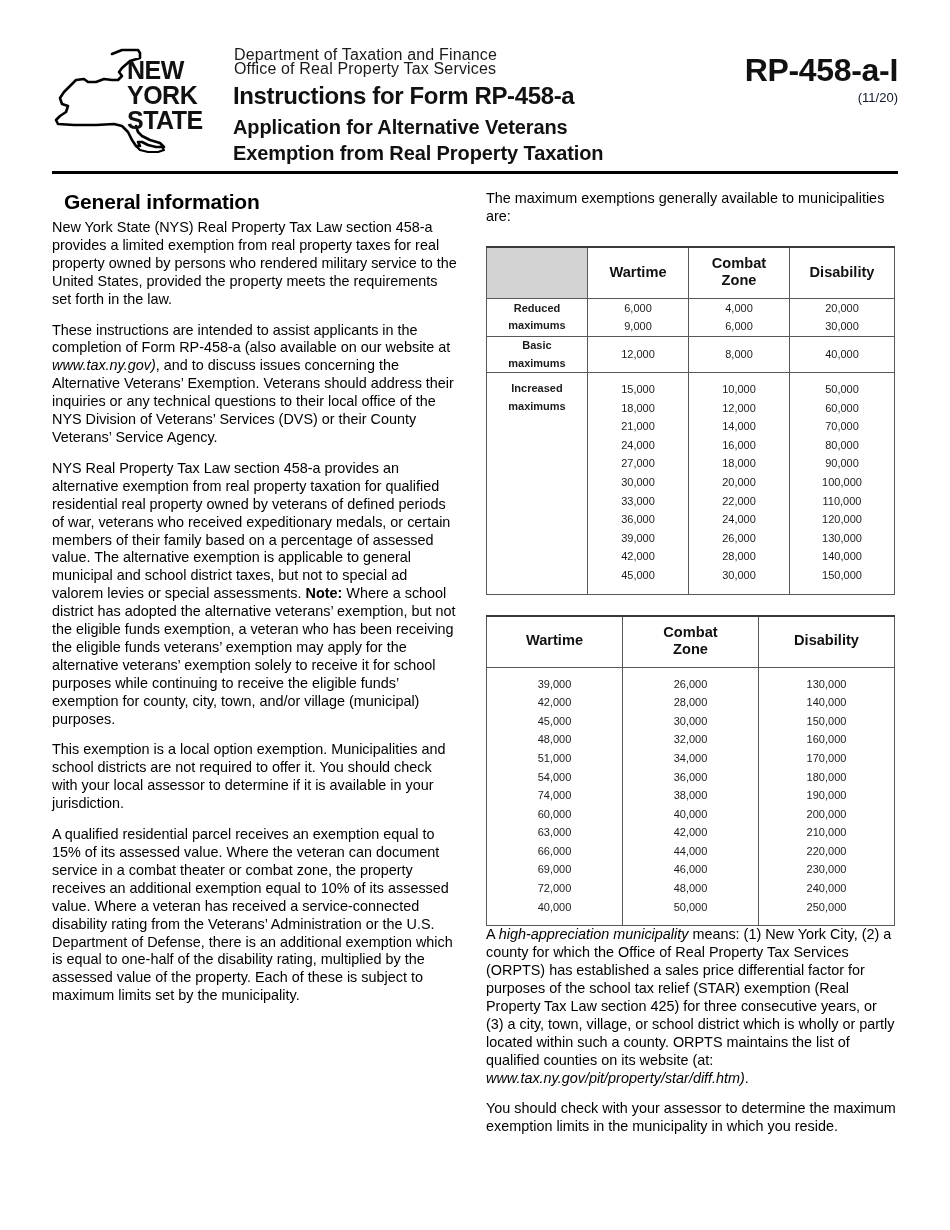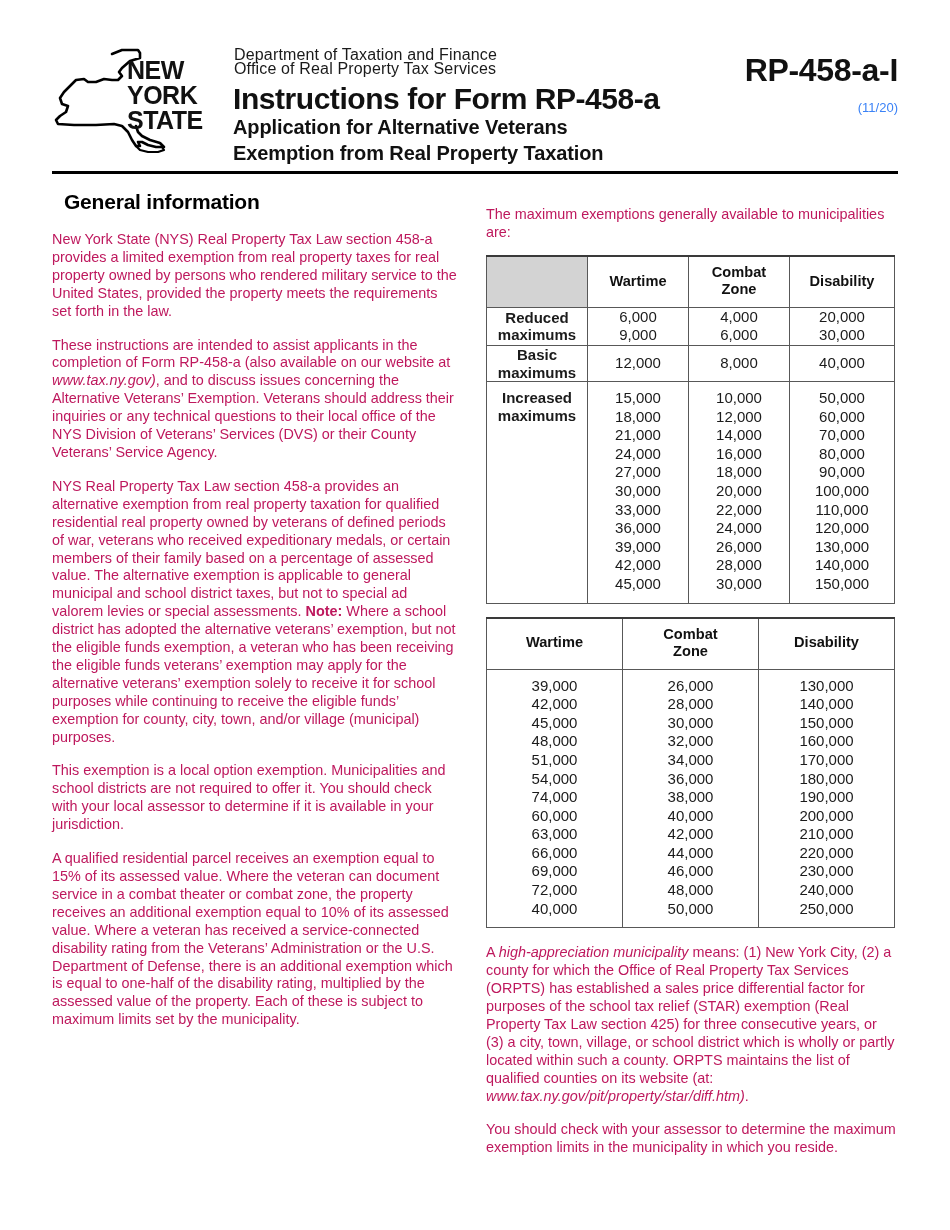--- a/index.html
+++ b/index.html
@@ -45,21 +45,21 @@
     top: 6px;
     font-size: 16px;
     line-height: 14.2px;
     color: #1a1a1a;
     letter-spacing: 0.01em;
   }
   .title-main {
     position: absolute;
     left: 181px;
     top: 40px;
-    font-size: 30px;
+    font-size: 24px;
     font-weight: bold;
     letter-spacing: -0.015em;
     color: #111;
   }
   .title-sub {
     position: absolute;
     left: 181px;
     top: 73px;
     font-size: 20px;
     font-weight: bold;
@@ -78,22 +78,22 @@
     font-weight: bold;
     letter-spacing: -0.01em;
     color: #111;
     display: block;
     line-height: 34px;
   }
   .form-no .fn-rev {
     font-size: 13px;
     display: block;
     line-height: 16px;
-    margin-top: 13px;
-    color: #3b82f6;
+    margin-top: 3px;
+    color: #0f172a;
   }
 
   .rule {
     position: absolute;
     left: 52px;
     top: 171px;
     width: 846px;
     height: 3px;
     background: #000;
   }
@@ -113,41 +113,41 @@
   }
 
   h2.section-title {
     margin: 0 0 4px 12px;
     font-size: 21px;
     font-weight: bold;
     letter-spacing: -0.01em;
     line-height: 26px;
   }
   p.body {
-    margin: 16px 0 13px 0;
+    margin: 0 0 13px 0;
     font-size: 14.4px;
     line-height: 17.9px;
-    color: #be185d;
+    color: #000000;
     text-align: left;
   }
   p.body:last-child { margin-bottom: 0; }
   .ital { font-style: italic; }
   .bold { font-weight: bold; }
 
   
   .tbl {
     border-collapse: collapse;
     width: 408px;
-    margin: 13px 0 0 0;
+    margin: 20px 0 0 0;
     table-layout: fixed;
   }
   .tbl td, .tbl th {
     border: 1px solid #585858;
     padding: 0;
-    font-size: 15px;
+    font-size: 11px;
     color: #1b1b1b;
   }
   .tbl .outer-top td, .tbl .outer-top th { border-top: 2px solid #3a3a3a; }
 
   .tbl th {
     font-weight: bold;
     text-align: center;
     font-size: 14.6px;
     line-height: 17.5px;
     padding: 7px 2px 8px 2px;

